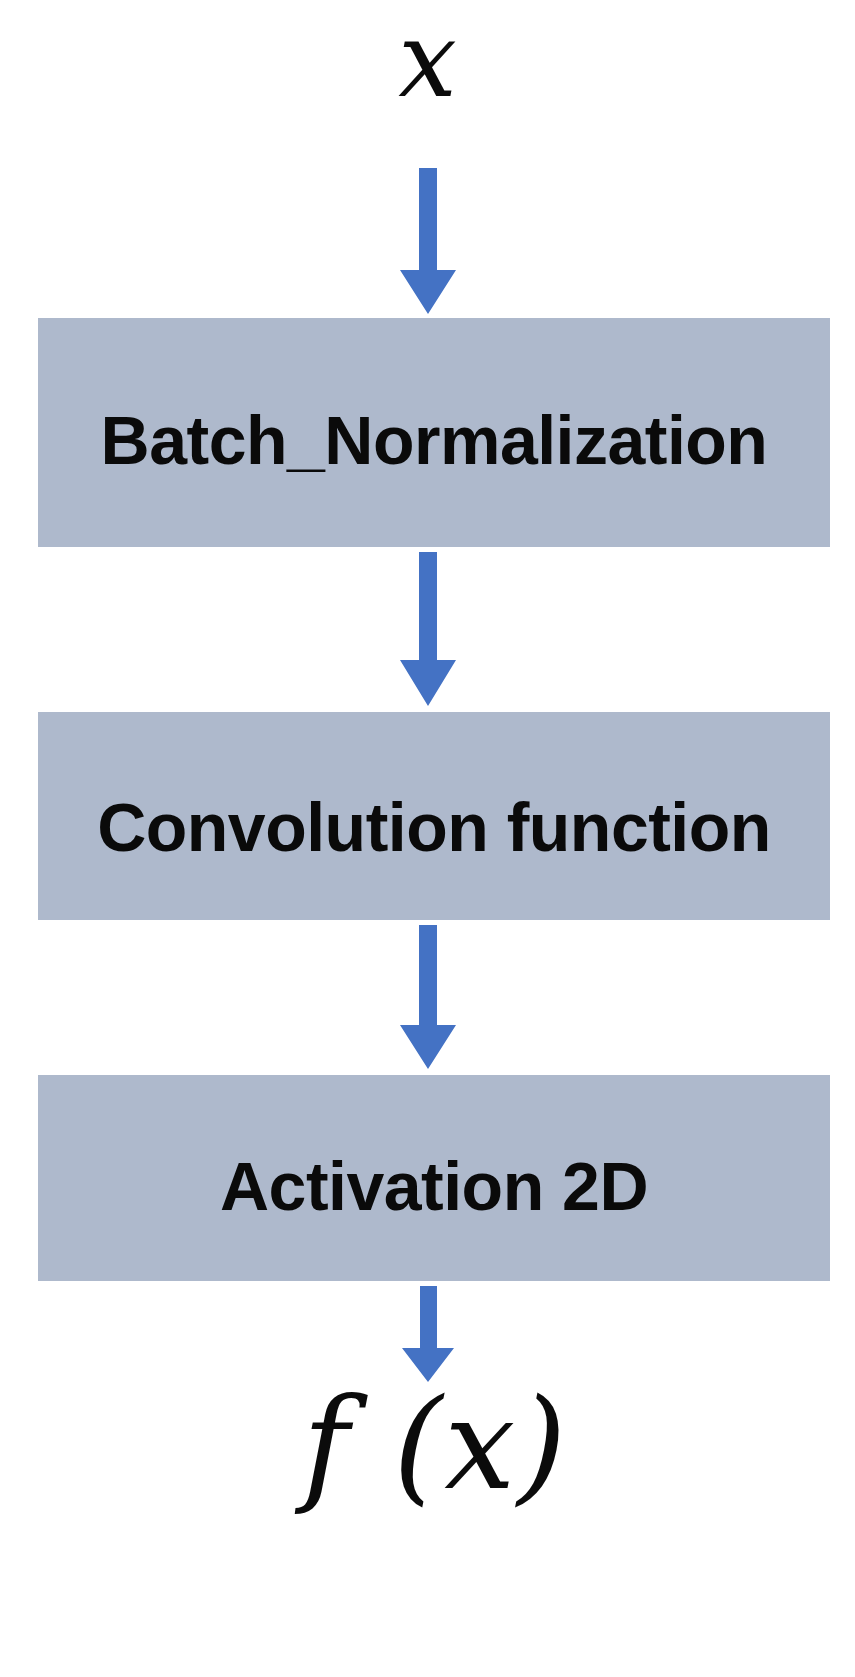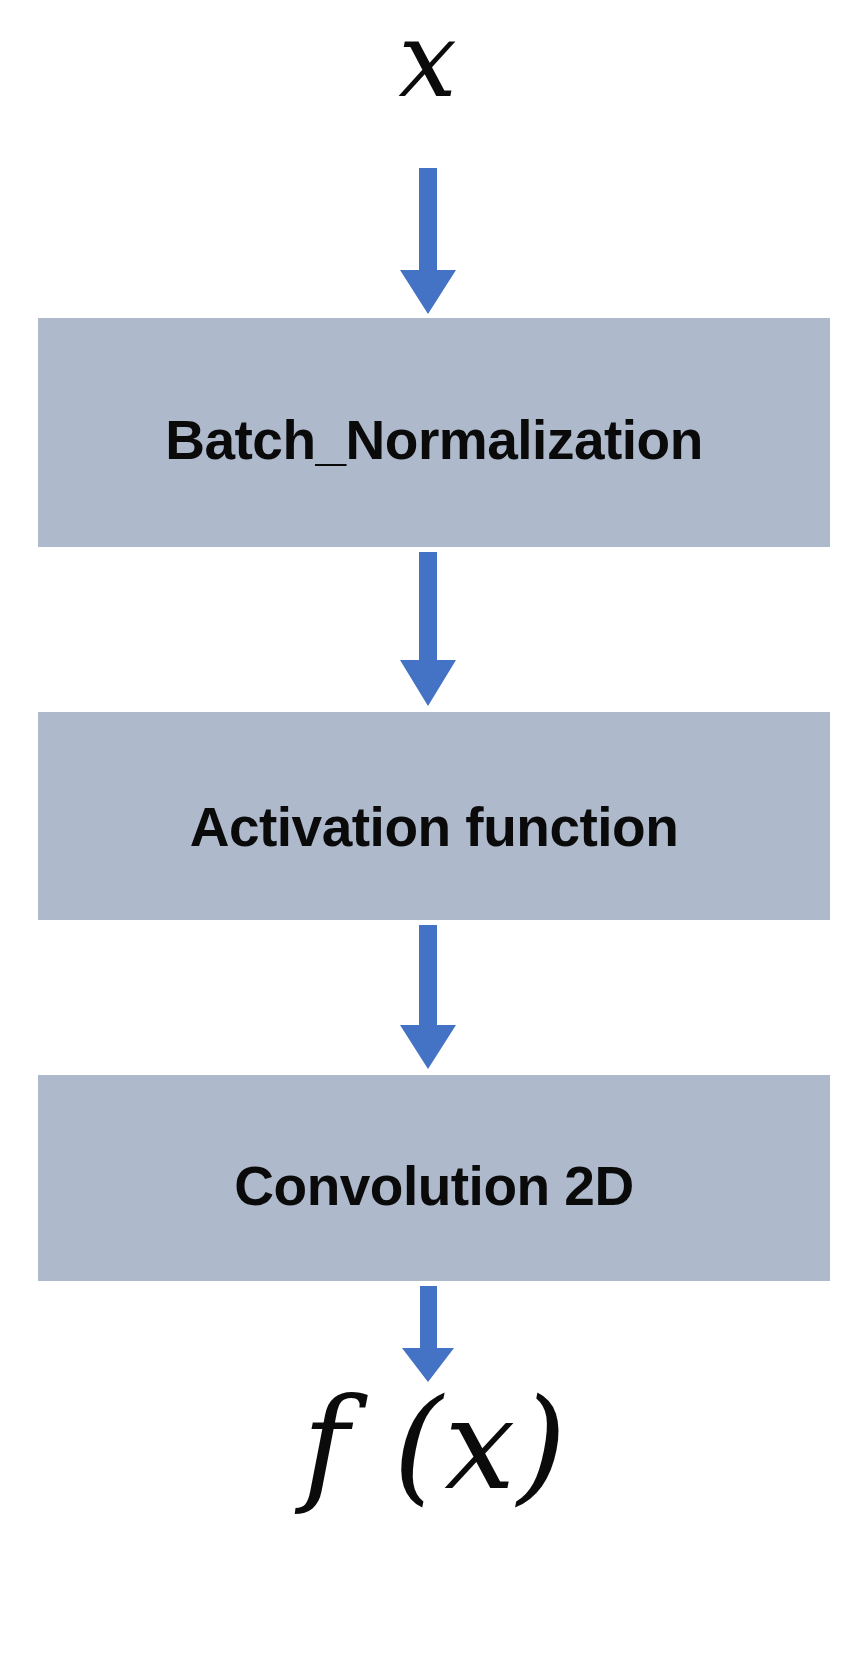--- a/index.html
+++ b/index.html
@@ -51,21 +51,21 @@
     width: 792px;
     background: #aeb9cc;
     display: flex;
     align-items: center;
     justify-content: center;
     box-sizing: border-box;
   }
   .proc-box .proc-label {
     font-family: "Liberation Sans", sans-serif;
     font-weight: bold;
-    font-size: 55px;
+    font-size: 68px;
     color: #0a0a0a;
     letter-spacing: -0.5px;
     white-space: nowrap;
     text-align: center;
   }
 
   #box-batchnorm  { top: 318px;  height: 229px; }
   #box-batchnorm .proc-label { padding-top: 14px; }
   #box-activation { top: 712px;  height: 208px; }
   #box-activation .proc-label { padding-top: 22px; }
@@ -95,29 +95,29 @@
 
   <div class="proc-box" id="box-batchnorm">
     <span class="proc-label">Batch_Normalization</span>
   </div>
 
   <svg class="arrow" id="arrow-2" width="60" height="156" viewBox="0 0 60 156" aria-hidden="true">
     <polygon points="21,0 39,0 39,108 58,108 30,154 2,108 21,108" fill="#4472c4"></polygon>
   </svg>
 
   <div class="proc-box" id="box-activation">
-    <span class="proc-label">Activation function</span>
+    <span class="proc-label">Convolution function</span>
   </div>
 
   <svg class="arrow" id="arrow-3" width="60" height="146" viewBox="0 0 60 146" aria-hidden="true">
     <polygon points="21,0 39,0 39,100 58,100 30,144 2,100 21,100" fill="#4472c4"></polygon>
   </svg>
 
   <div class="proc-box" id="box-conv2d">
-    <span class="proc-label">Convolution 2D</span>
+    <span class="proc-label">Activation 2D</span>
   </div>
 
   <svg class="arrow" id="arrow-4" width="56" height="98" viewBox="0 0 56 98" aria-hidden="true">
     <polygon points="20,0 37,0 37,62 54,62 28,96 2,62 20,62" fill="#4472c4"></polygon>
   </svg>
 
   <div class="math-label" id="label-fx">f (x)</div>
 
 </div>
 

